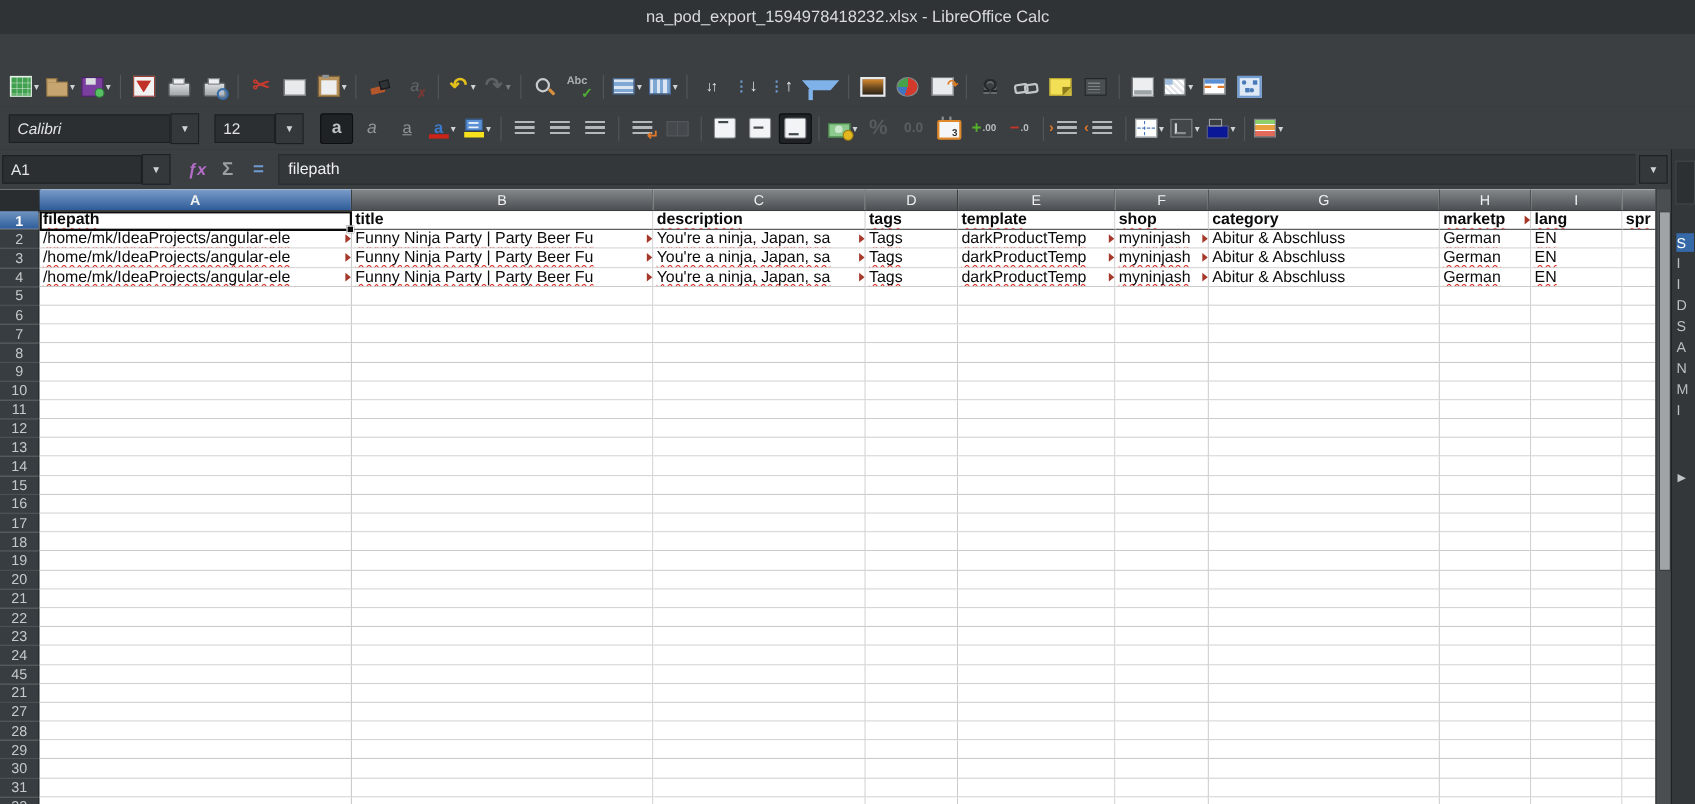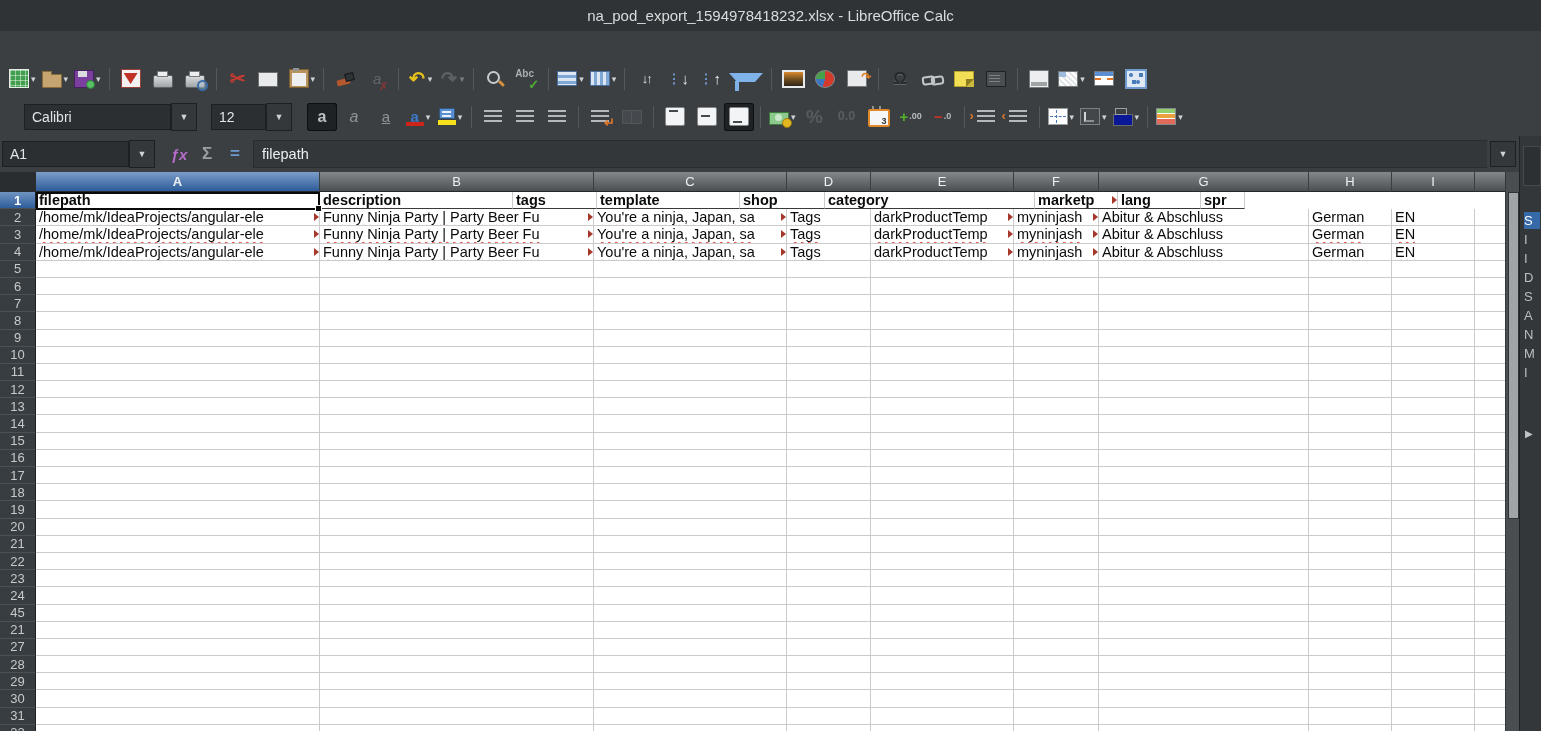--- a/index.html
+++ b/index.html
@@ -310,21 +310,21 @@
       </div>
       <div class="tb-item">
         <span class="tb-ic ic-split"></span>
       </div>
       <div class="tb-item">
         <span class="tb-ic ic-drawfn"></span>
       </div>
     </div>
 
   <div id="toolbar2" class="toolbar">
-    <div class="namebox" style="width:138px;margin-left:24px;">
+    <div class="namebox" style="width:138px;margin-left:8px;font-style:italic;">
       <span>Calibri</span>
     </div>
     <div class="dd-btn">▼</div>
     <div style="width:12px"></div>
     <div class="namebox" style="width:46px;">
       <span>12</span>
     </div>
     <div class="dd-btn">▼</div>
     <div style="width:14px"></div>
     <div id="fmt-buttons" style="display:flex;align-items:center;">
@@ -487,20 +487,23 @@
         <div class="row-h">29</div>
         <div class="row-h">30</div>
         <div class="row-h">31</div>
         <div class="row-h">32</div>
       </div>
     <div id="cells">
         <div class="grid-row r1">
           <div class="cell" style="width: 284px;">
             <span class="sq">filepath</span>
           </div>
+          <div class="cell" style="width: 274px;">
+            <span>title</span>
+          </div>
           <div class="cell" style="width: 193px;">
             <span class="sq">description</span>
           </div>
           <div class="cell" style="width: 84px;">
             <span class="sq">tags</span>
           </div>
           <div class="cell" style="width: 143px;">
             <span class="sq">template</span>
           </div>
           <div class="cell" style="width: 85px;">

